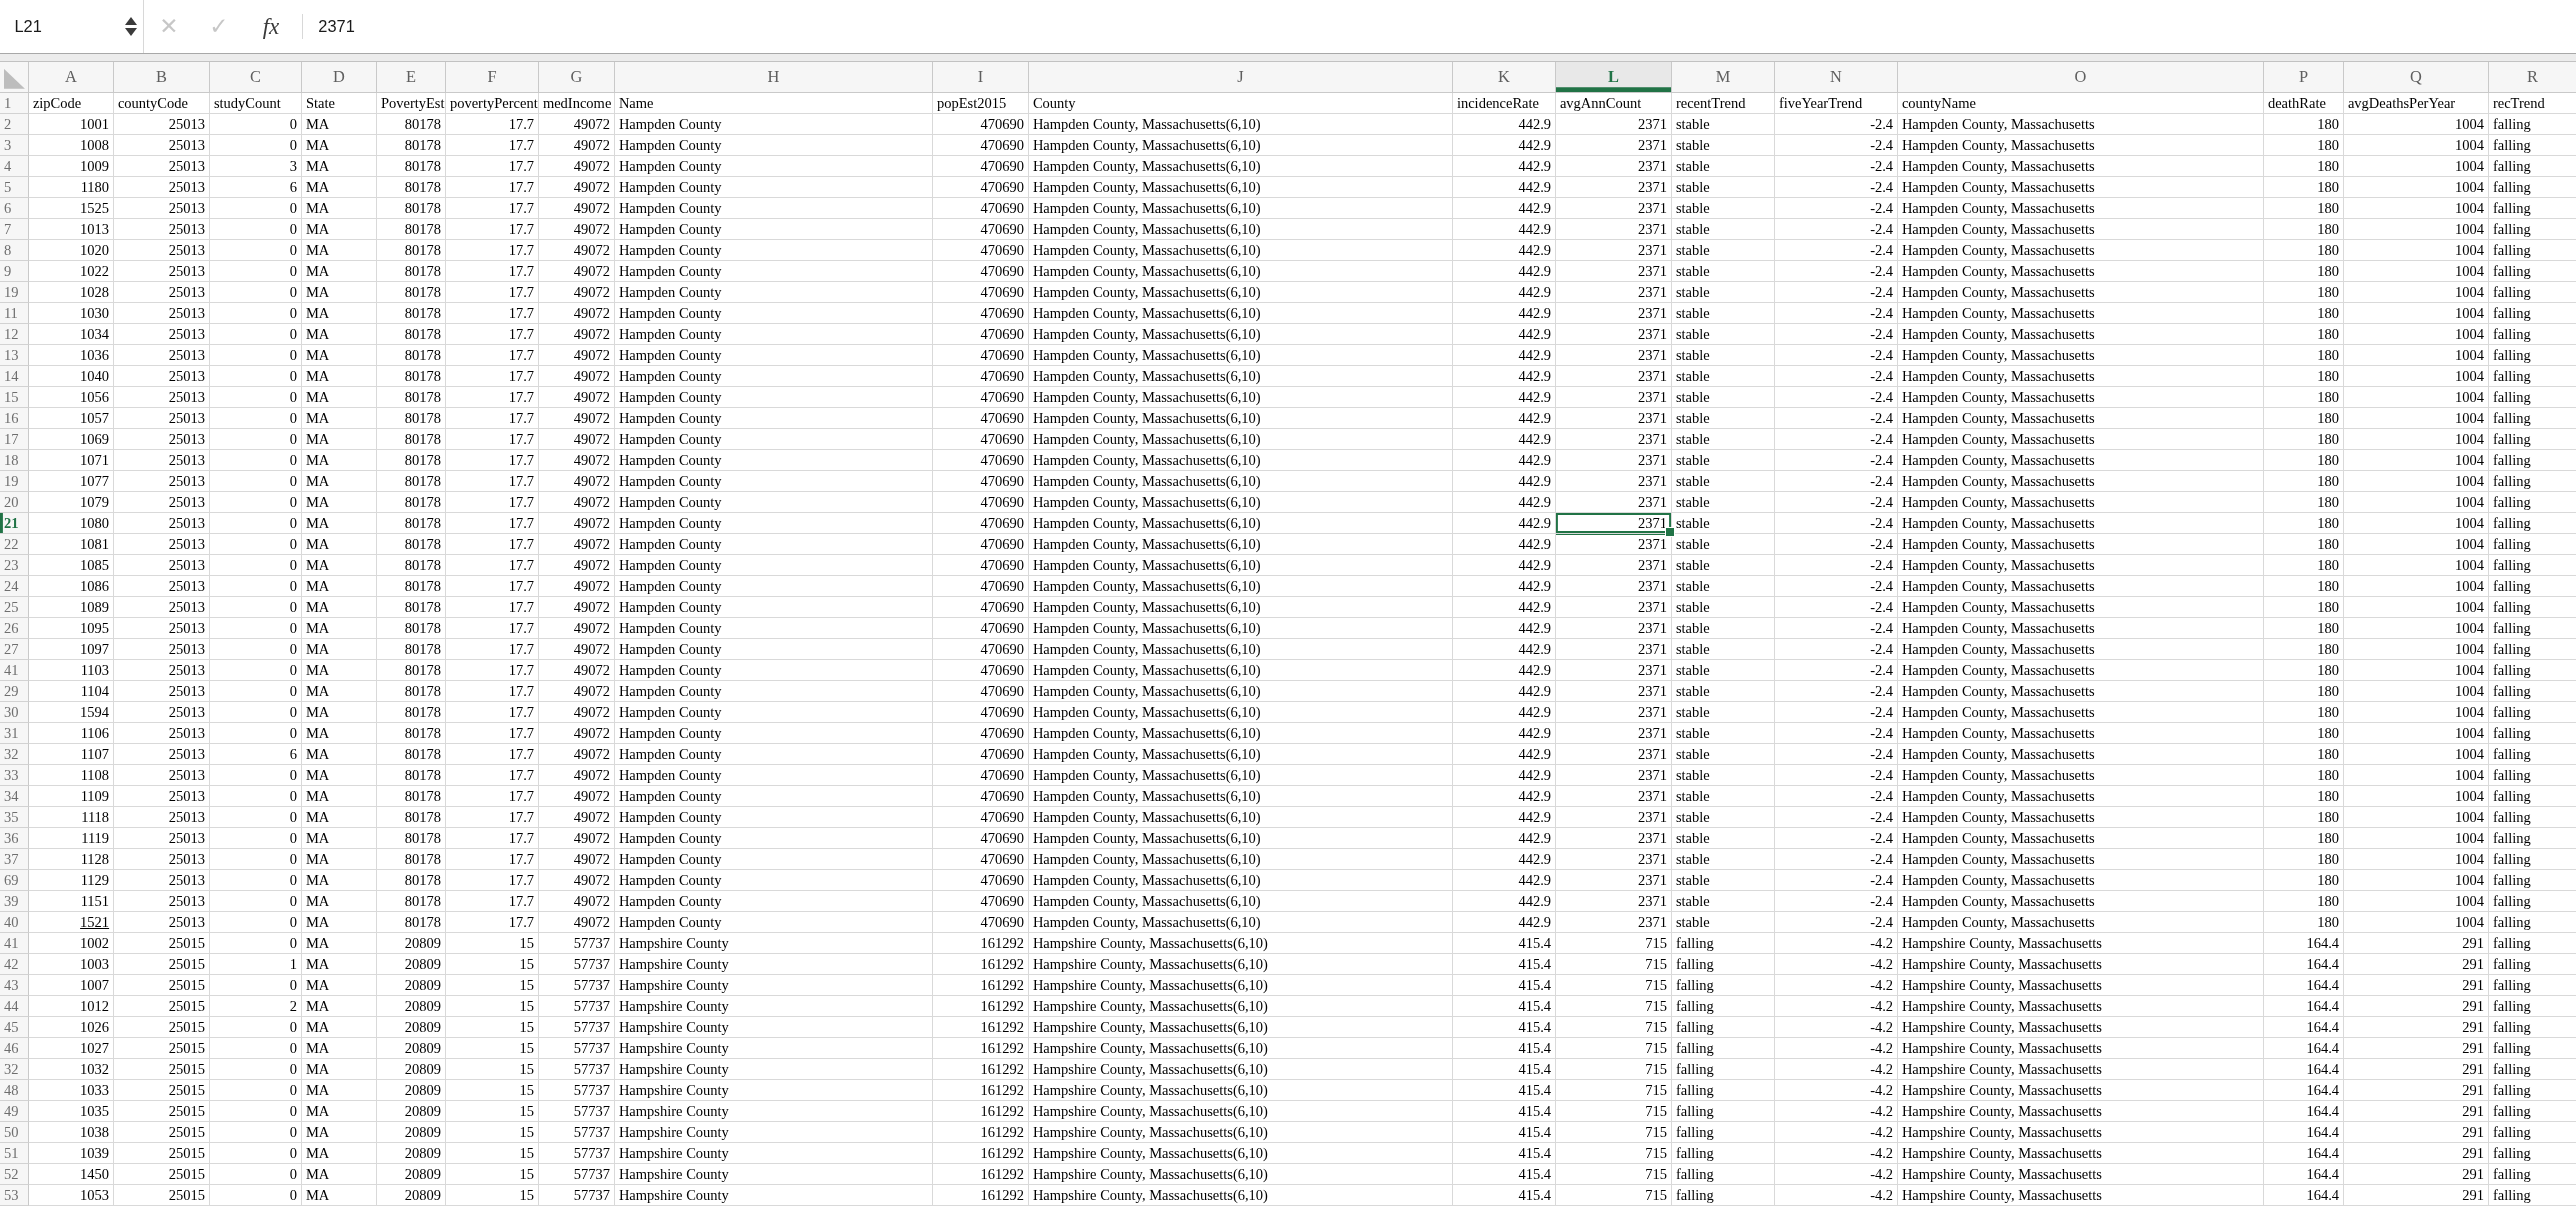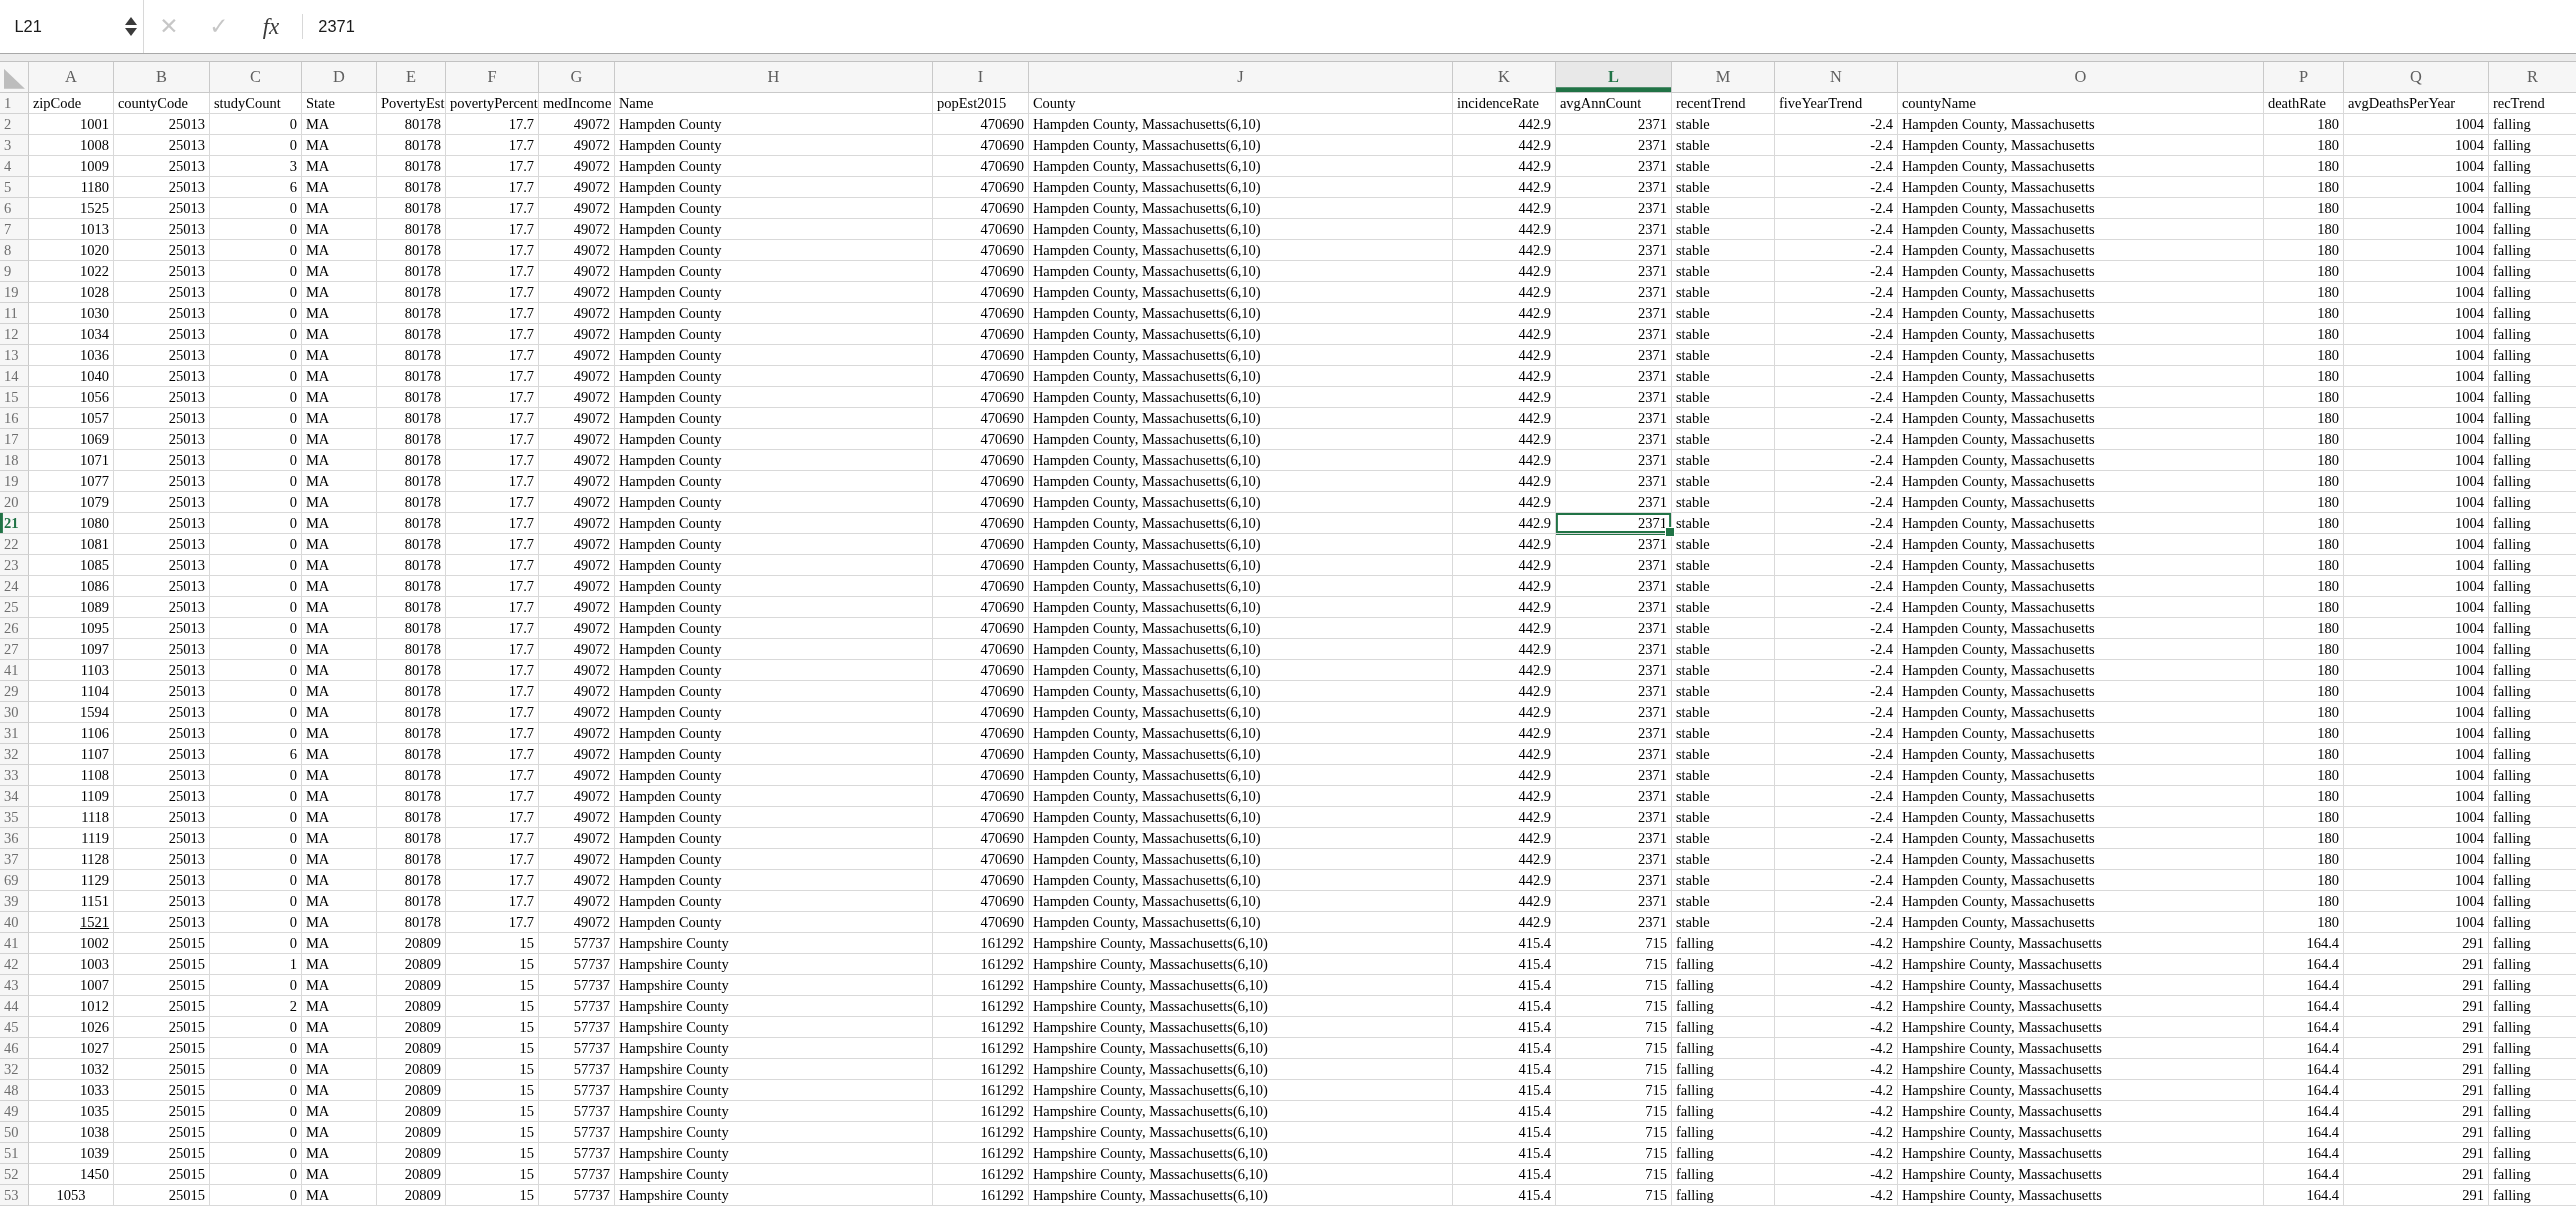--- a/index.html
+++ b/index.html
@@ -1183,21 +1183,21 @@
       <div class="cell num" style="width: 116px;">715</div>
       <div class="cell txt" style="width: 103px;">falling</div>
       <div class="cell num" style="width: 123px;">-4.2</div>
       <div class="cell txt" style="width: 366px;">Hampshire County, Massachusetts</div>
       <div class="cell num" style="width: 80px;">164.4</div>
       <div class="cell num" style="width: 145px;">291</div>
       <div class="cell txt" style="width: 88px;">falling</div>
     </div>
     <div class="row">
       <div class="row-h">53</div>
-      <div class="cell num" style="width: 85px; text-align: center;">1053</div>
+      <div class="cell num" style="width: 85px;">1053</div>
       <div class="cell num" style="width: 96px;">25015</div>
       <div class="cell num" style="width: 92px;">0</div>
       <div class="cell txt" style="width: 75px;">MA</div>
       <div class="cell num" style="width: 69px;">20809</div>
       <div class="cell num" style="width: 93px;">15</div>
       <div class="cell num" style="width: 76px;">57737</div>
       <div class="cell txt" style="width: 318px;">Hampshire County</div>
       <div class="cell num" style="width: 96px;">161292</div>
       <div class="cell txt" style="width: 424px;">Hampshire County, Massachusetts(6,10)</div>
       <div class="cell num" style="width: 103px;">415.4</div>

